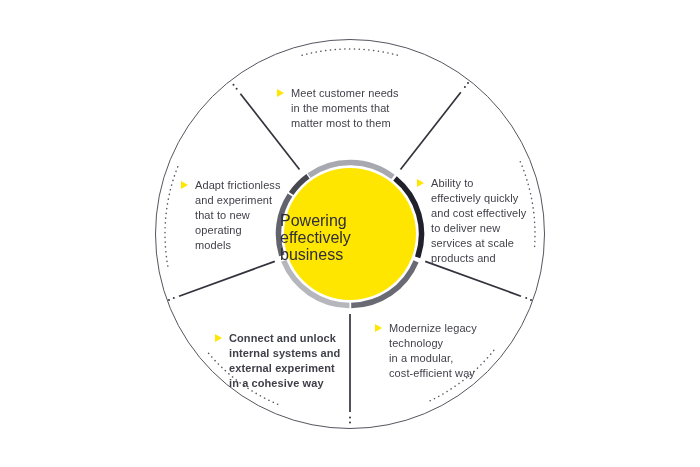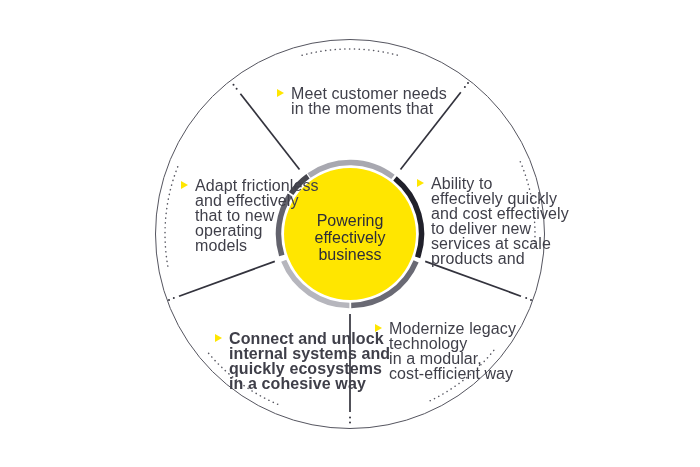--- a/index.html
+++ b/index.html
@@ -20,27 +20,27 @@
   .ring-right        { stroke:var(--ring-right,#21212b); }
   .ring-bottom-right { stroke:var(--ring-bottom-right,#6a6a74); }
   .ring-bottom-left  { stroke:var(--ring-bottom-left,#b6b6bd); }
   .ring-left         { stroke:var(--ring-left,#63636d); }
   .ring-top-left     { stroke:var(--ring-top-left,#47474f); }
 
   .hub { fill:var(--accent-yellow,#ffe600); }
 
   .center-text {
     position:absolute; left:280px; top:212px; width:140px;
-    text-align:center; font-size:16px; line-height:17px;
+    text-align:left; font-size:16px; line-height:17px;
     color:var(--center-text,#2e2e38);
   }
   .center-text .line { display:block; }
 
   .label {
-    position:absolute; padding-left:14px; font-size:16px; line-height:15px;
+    position:absolute; padding-left:14px; font-size:11px; line-height:15px;
     color:var(--label-text,#3f3f49); letter-spacing:0.1px;
   }
   .label .line { display:block; white-space:nowrap; }
   .tri {
     position:absolute; left:0; top:3px; width:0; height:0;
     border-top:4.5px solid transparent; border-bottom:4.5px solid transparent;
     border-left:7px solid var(--accent-yellow,#ffe600);
   }
   .lbl-top          { left:277px; top:86px;  }
   .lbl-left         { left:181px; top:178px; }
@@ -96,46 +96,47 @@
   <div class="center-text">
     <span class="line">Powering</span>
     <span class="line">effectively</span>
     <span class="line">business</span>
   </div>
 
   <div class="label lbl-top">
     <span class="tri"></span>
     <span class="line">Meet customer needs</span>
     <span class="line">in the moments that</span>
+    <span class="line">matter most to them</span>
   </div>
 
   <div class="label lbl-left">
     <span class="tri"></span>
     <span class="line">Adapt frictionless</span>
-    <span class="line">and effectively</span>
+    <span class="line">and experiment</span>
     <span class="line">that to new</span>
     <span class="line">operating</span>
     <span class="line">models</span>
   </div>
 
   <div class="label lbl-right">
     <span class="tri"></span>
     <span class="line">Ability to</span>
     <span class="line">effectively quickly</span>
     <span class="line">and cost effectively</span>
     <span class="line">to deliver new</span>
     <span class="line">services at scale</span>
     <span class="line">products and</span>
   </div>
 
   <div class="label lbl-bottom-left">
     <span class="tri"></span>
     <span class="line">Connect and unlock</span>
     <span class="line">internal systems and</span>
-    <span class="line">quickly ecosystems</span>
+    <span class="line">external experiment</span>
     <span class="line">in a cohesive way</span>
   </div>
 
   <div class="label lbl-bottom-right">
     <span class="tri"></span>
     <span class="line">Modernize legacy</span>
     <span class="line">technology</span>
     <span class="line">in a modular,</span>
     <span class="line">cost-efficient way</span>
   </div>

